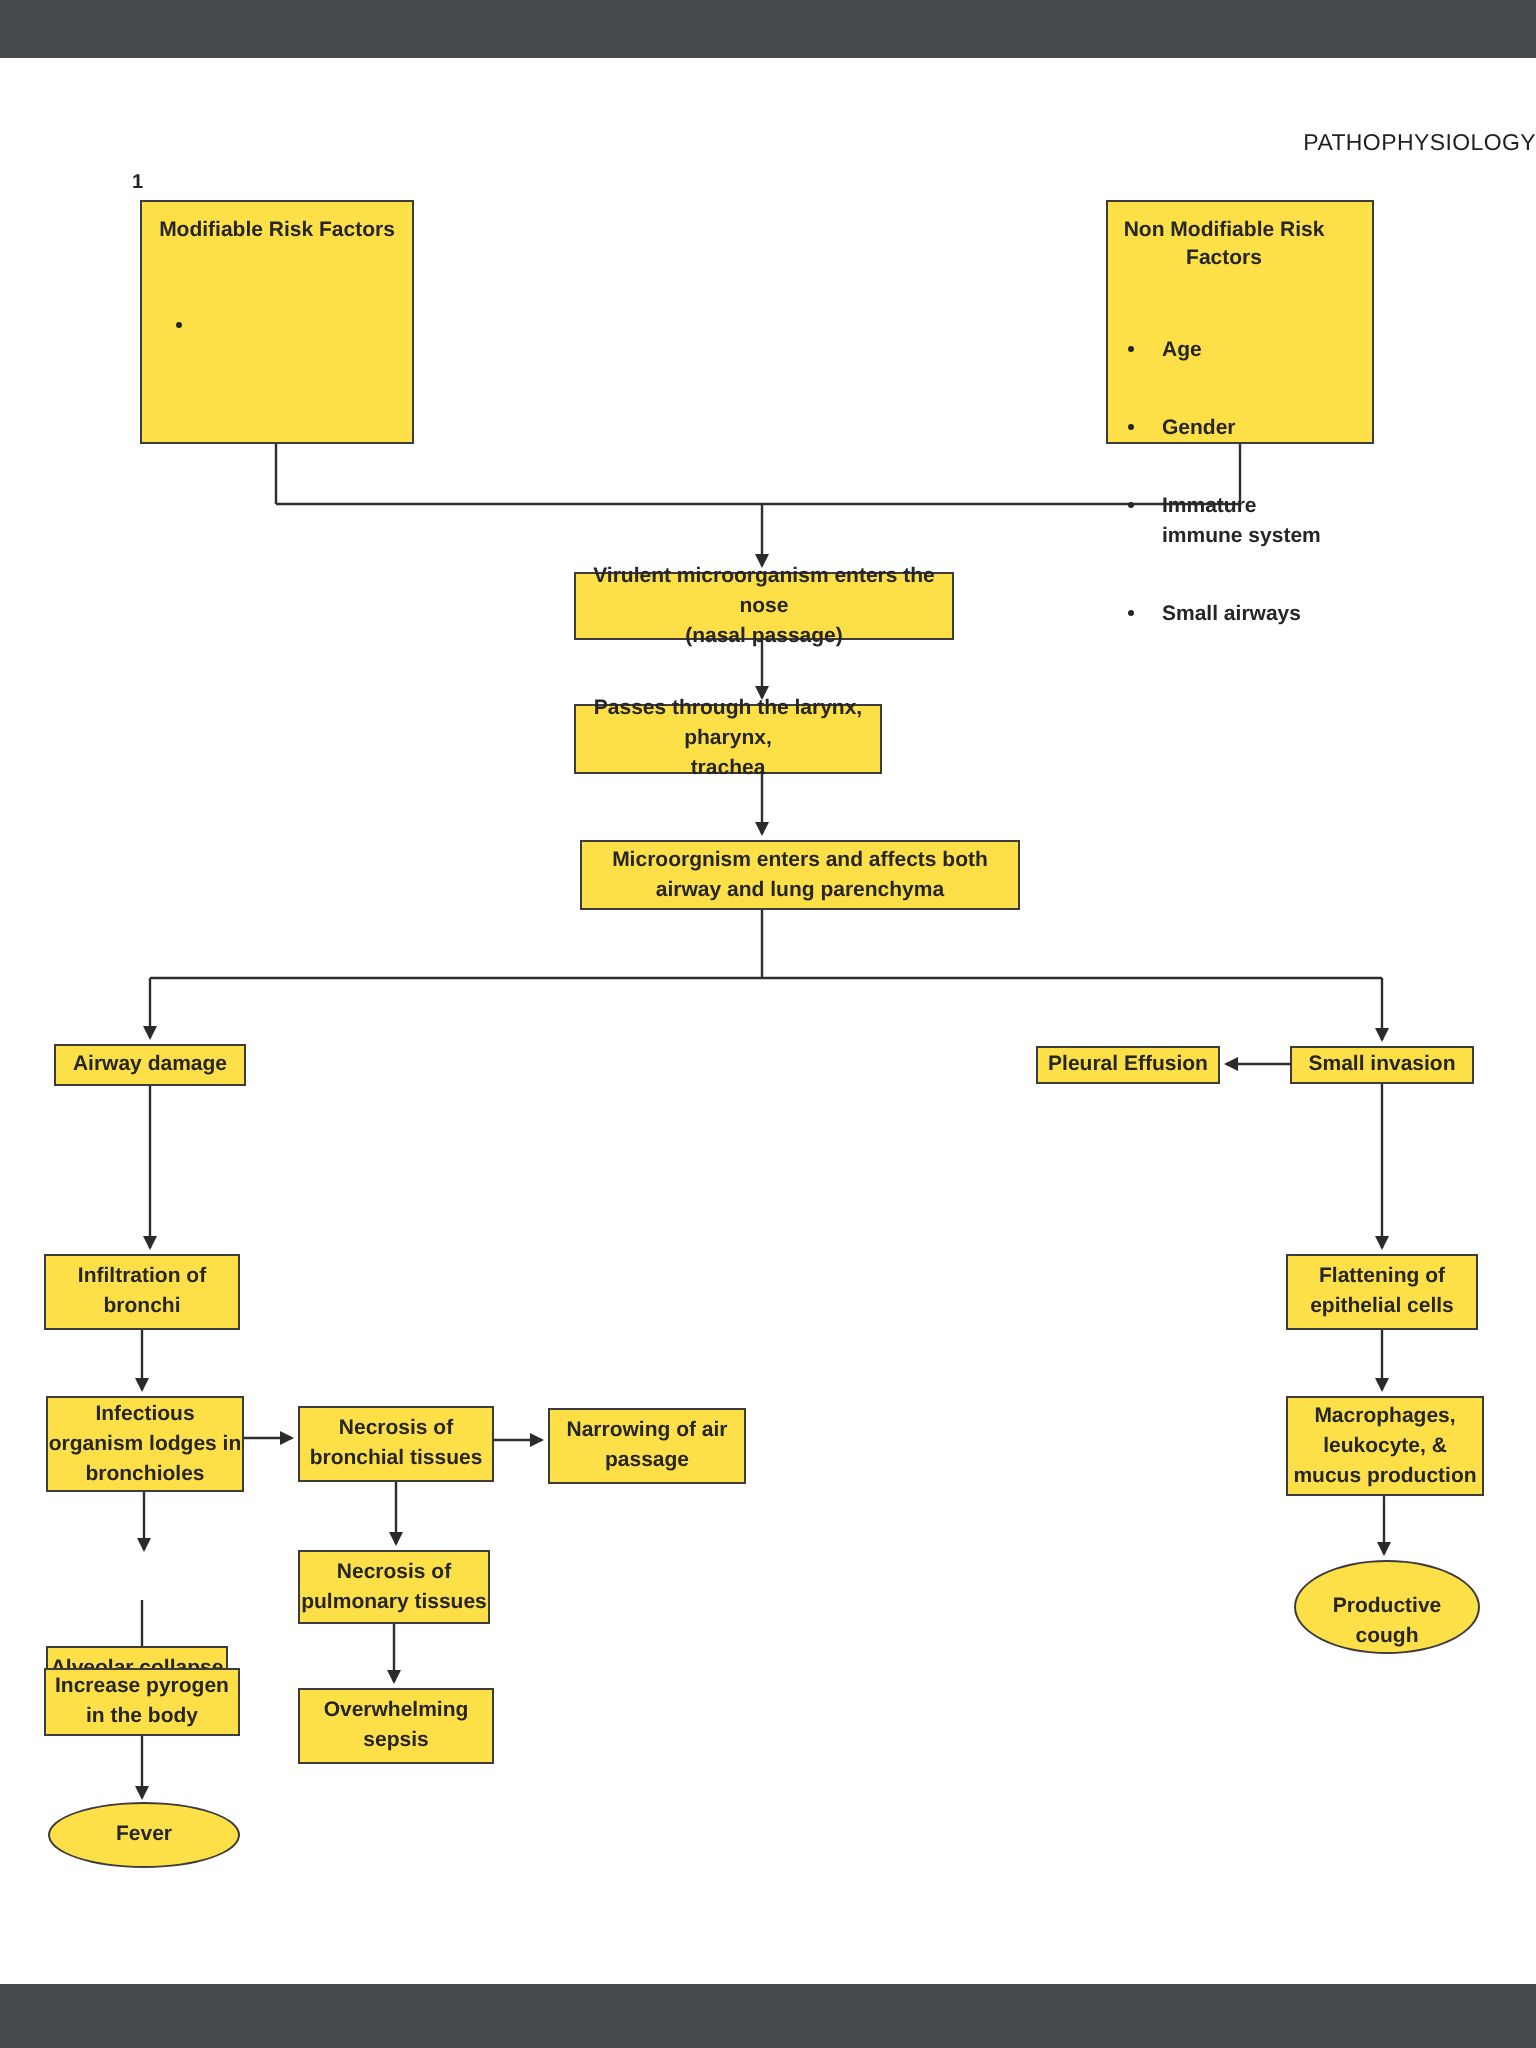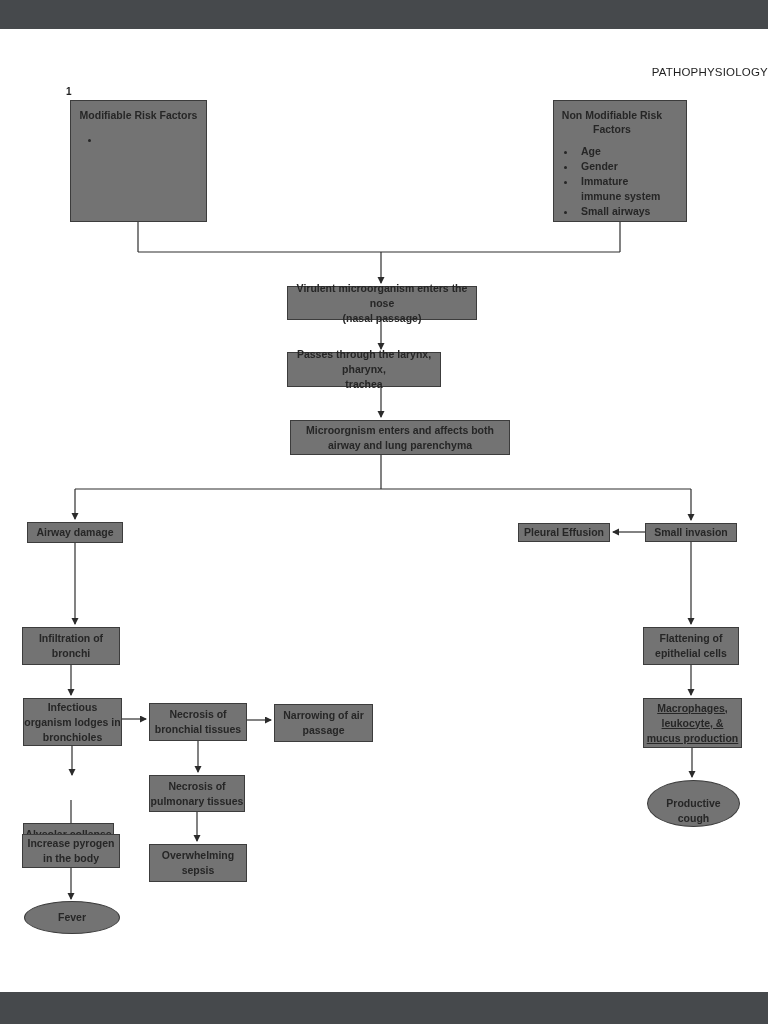--- a/index.html
+++ b/index.html
@@ -6,30 +6,30 @@
   body { background:#2b2b2b; font-family:"Liberation Sans", sans-serif; }
   .canvas { position:relative; width:768px; height:1024px; background:#46494c; overflow:hidden; margin:0 auto; }
   .chrome-bar { position:absolute; left:0; width:768px; background:#46494c; }
   .chrome-bar.top { top:0; height:29px; }
   .chrome-bar.bottom { top:992px; height:32px; }
   .page { position:absolute; left:0; top:29px; width:768px; height:963px; background:#ffffff; }
   .doc-title { position:absolute; left:0; top:66px; width:768px; text-align:right;
                font-size:11.5px; font-weight:400; color:#1f1f1f; letter-spacing:0.2px; }
   .page-marker { position:absolute; left:66px; top:86px; font-size:10px; font-weight:600; color:#222; }
   svg.connectors { position:absolute; left:0; top:0; width:768px; height:1024px; pointer-events:none; }
-  .node { position:absolute; border:1.4px solid #3c3c3c; background:#737373; color:#262626;
+  .node { position:absolute; border:1.4px solid #3c3c3c; background:#fde047; color:#262626;
           display:flex; flex-direction:column; align-items:center; justify-content:center;
           text-align:center; font-size:10.5px; font-weight:600; line-height:15px; }
   .node span { display:block; }
   .ellipse { border-radius:50%; }
   .bigbox { justify-content:flex-start; align-items:stretch; padding-top:7px; }
   .bigbox .box-title { text-align:center; font-size:10.5px; font-weight:700; line-height:14px; }
   .bullets { margin:10px 0 0 0; padding-left:30px; list-style:disc; text-align:left;
              font-size:10.5px; font-weight:600; line-height:15px; }
-  .bullets li { min-height:15px; padding-left:4px; }
+  .bullets li { min-height:15px; padding-left:4px;margin-top:24px; }
 </style>
 </head>
 <body>
 
 <div class="canvas">
   <div class="chrome-bar top"></div>
   <div class="page"></div>
   <div class="chrome-bar bottom"></div>
 
   <div class="doc-title">PATHOPHYSIOLOGY</div>
@@ -160,21 +160,21 @@
 
   <div class="node" style="left:645px; top:523px; width:92px; height:19px;">
     <span>Small invasion</span>
   </div>
 
   <div class="node" style="left:643px; top:627px; width:96px; height:38px;">
     <span>Flattening of</span>
     <span>epithelial cells</span>
   </div>
 
-  <div class="node" style="left:643px; top:698px; width:99px; height:50px;text-decoration:underline;">
+  <div class="node" style="left:643px; top:698px; width:99px; height:50px;">
     <span>Macrophages,</span>
     <span>leukocyte, &amp;</span>
     <span>mucus production</span>
   </div>
 
   <div class="node ellipse" style="left:647px; top:780px; width:93px; height:47px;justify-content:flex-end;">
     <span>Productive</span>
     <span>cough</span>
   </div>
 </div>

